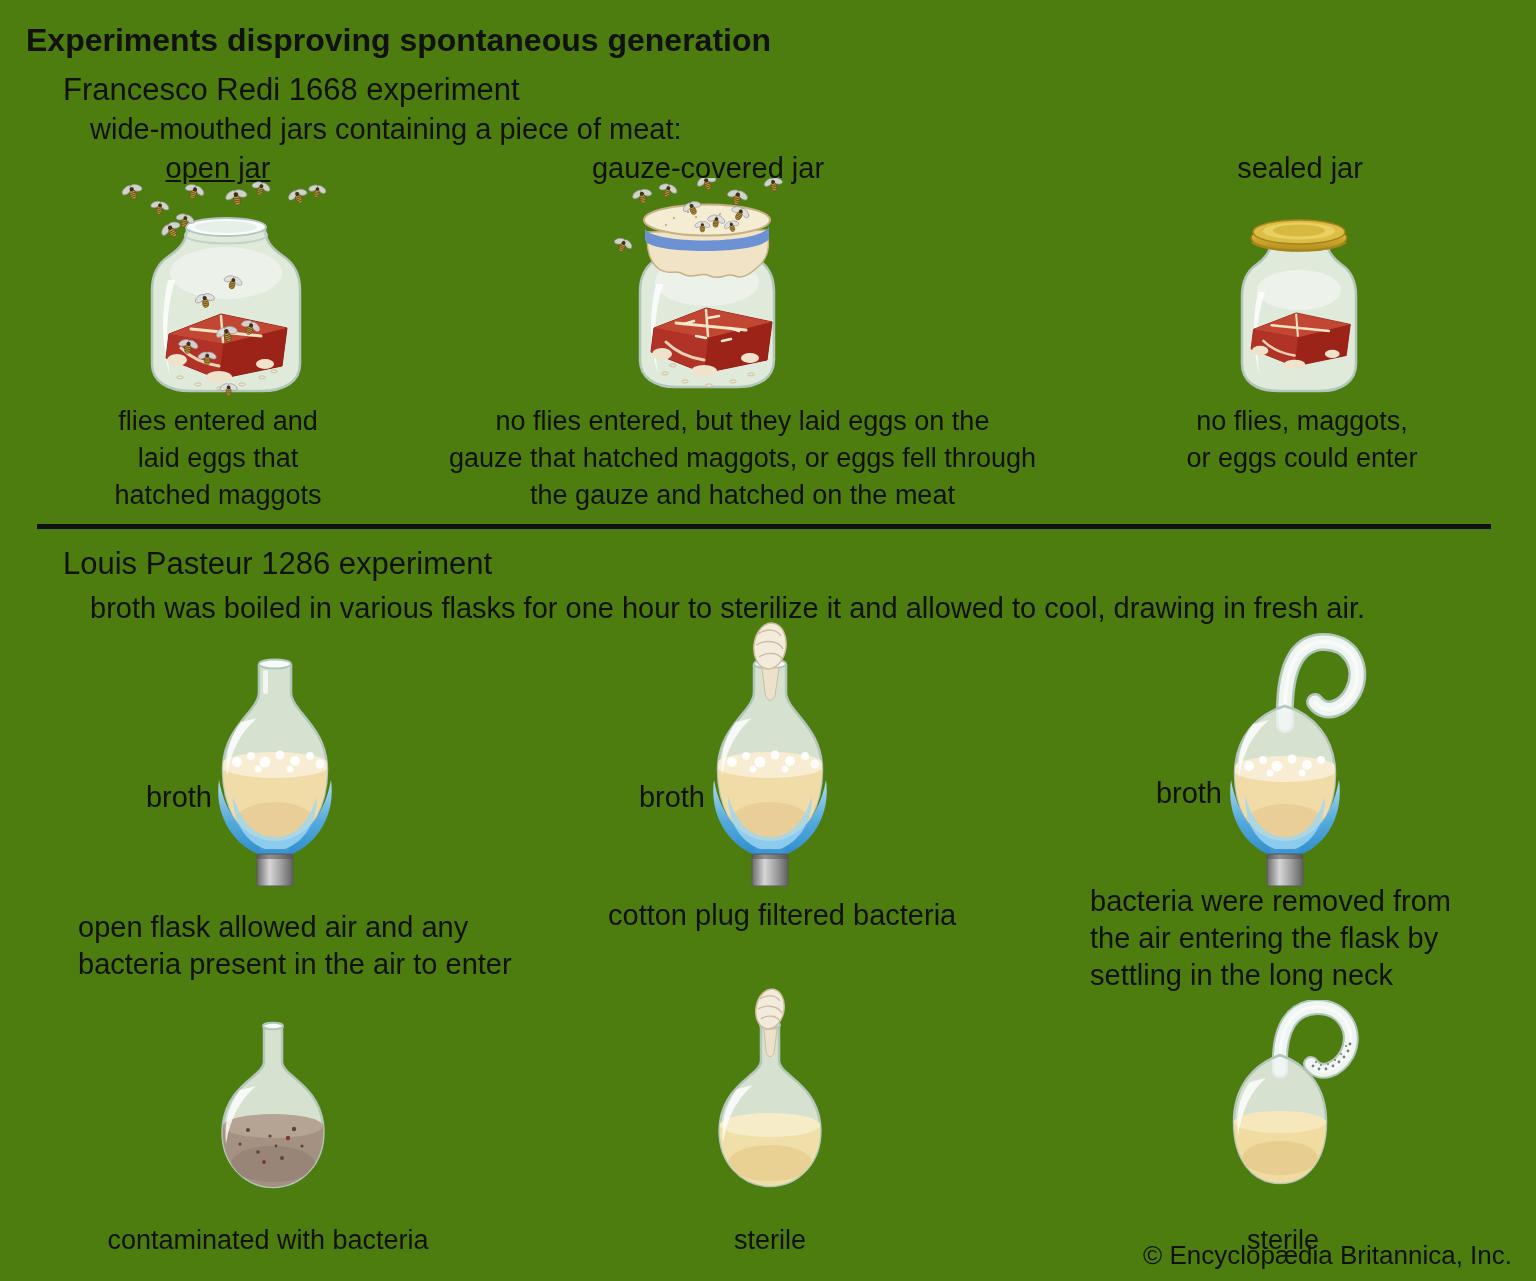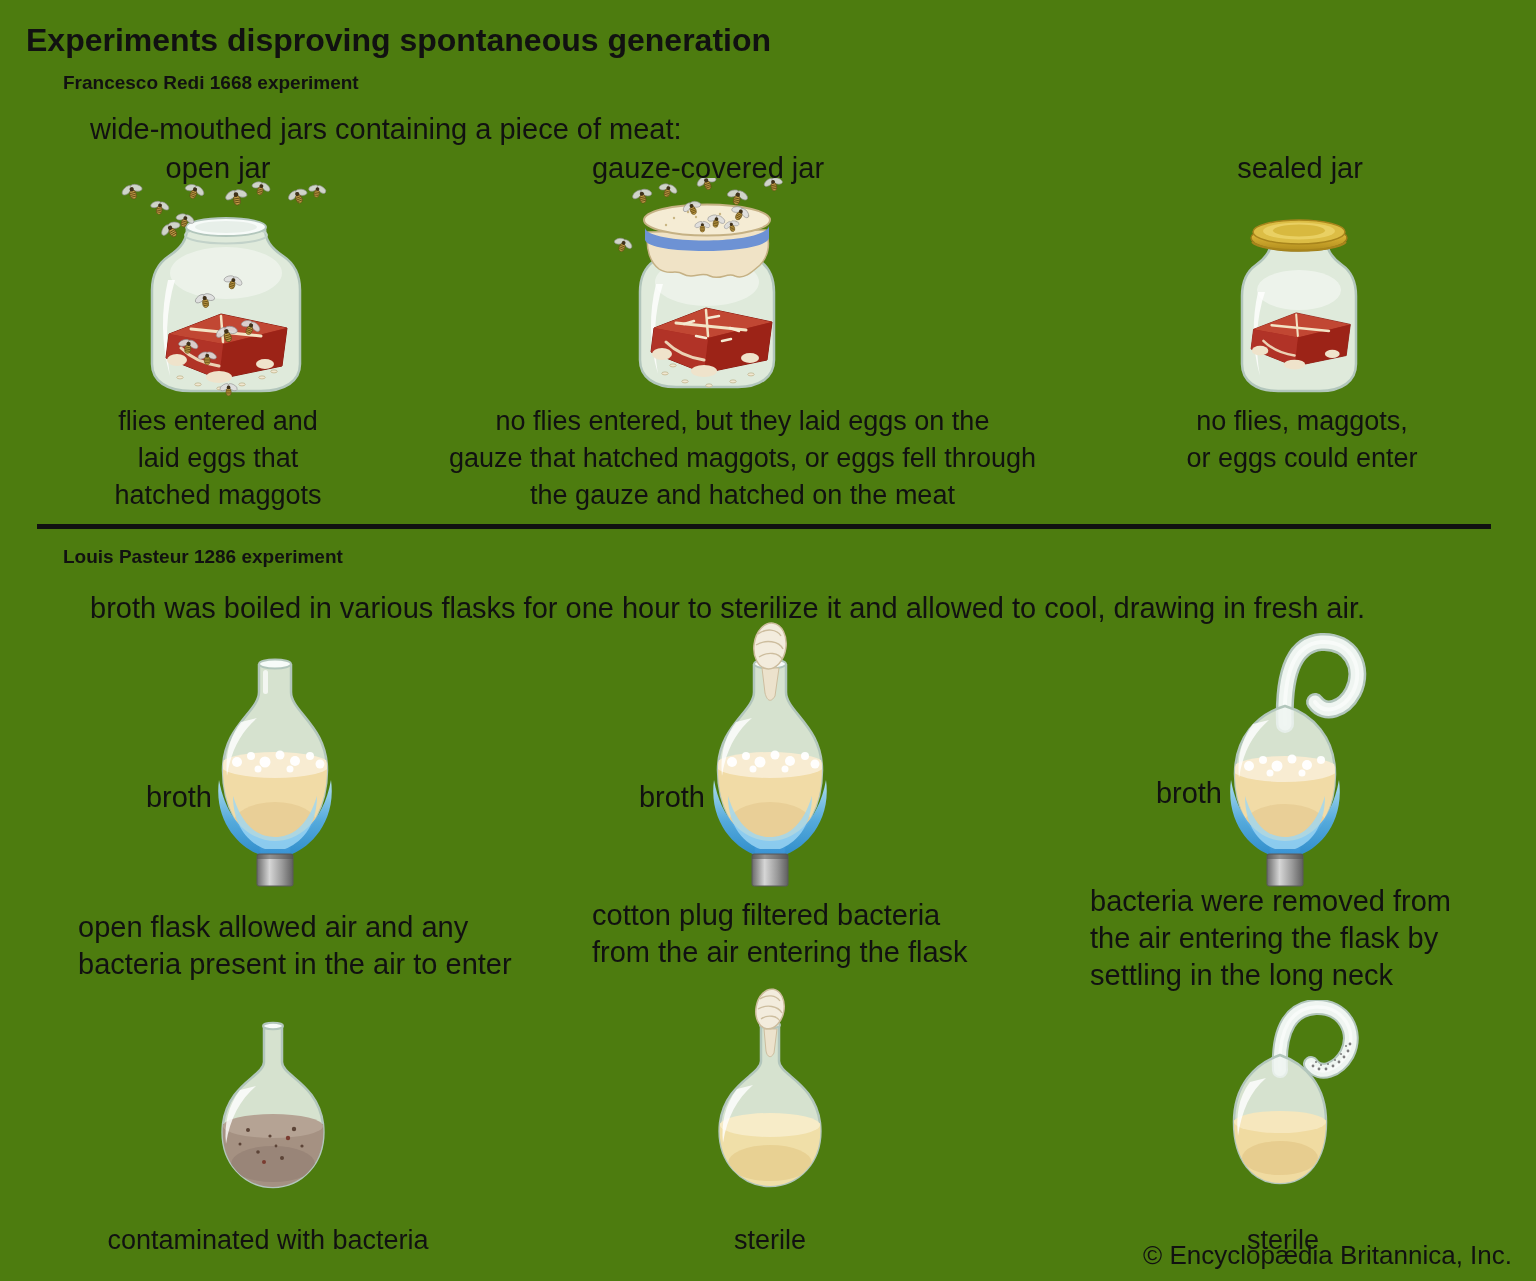--- a/index.html
+++ b/index.html
@@ -2,21 +2,21 @@
 <html><head>
 <meta charset="utf-8">
 <style>
   html,body{margin:0;padding:0;background:#fff;}
   #stage{
     position:relative;width:1536px;height:1281px;background:#4d7c0f;
     font-family:"Liberation Sans", sans-serif;color:#111;overflow:hidden;
   }
   .abs{position:absolute;}
   .title{font-size:32px;font-weight:bold;letter-spacing:0;}
-  .heading{font-size:19px;font-weight:bold;}
+  .heading{font-size:31px;font-weight:normal;}
   .body-text{font-size:29px;text-align:right;}
   .lbl{font-size:29px;text-align:center;}
   .cap{font-size:27px;line-height:37px;text-align:center;}
   .cap-left{font-size:29px;line-height:37px;text-align:left;}
   .broth-lbl{font-size:29px;text-align:right;}
   .divider{background:#111;height:5px;}
   .copyright{font-size:26px;text-align:right;color:#111;}
   svg{display:block;}
 </style>
 </head>
@@ -64,21 +64,21 @@
           <stop offset="0.5" stop-color="#d2ac30"></stop>
           <stop offset="1" stop-color="#b08c1d"></stop>
       </linearGradient>
     </defs>
   </svg>
 
   <div class="abs title" style="left:26px;top:22px;">Experiments disproving spontaneous generation</div>
   <div class="abs heading" style="left:63px;top:72px;">Francesco Redi 1668 experiment</div>
   <div class="abs body-text" style="left:90px;top:113px;">wide-mouthed jars containing a piece of meat:</div>
 
-  <div class="abs lbl" style="left:68px;top:152px;width:300px;">open jar</div>
+  <div class="abs lbl" style="left:68px;top:152px;width:300px;text-decoration:underline;">open jar</div>
   <div class="abs lbl" style="left:558px;top:152px;width:300px;">gauze-covered jar</div>
   <div class="abs lbl" style="left:1150px;top:152px;width:300px;">sealed jar</div>
 
   <div class="abs" style="left:95px;top:178px;">
     <svg width="250" height="230" viewBox="0 0 250 230">
       <path d="M92,50 C92,62 86,70 74,78 C62,86 57,97 57,112 L57,186 C57,203 72,213 96,213 L166,213 C190,213 205,203 205,186 L205,112 C205,97 200,86 188,78 C176,70 170,62 170,50 Z" fill="#eff6f2" fill-opacity="0.9" stroke="#b2c6bc" stroke-width="2.5" stroke-linejoin="round"></path>
       <ellipse cx="131" cy="95" rx="56" ry="26" fill="#ffffff" opacity="0.4"></ellipse>
       <path d="M73,102 C66,132 66,166 75,198 C70,166 71,132 80,102 Z" fill="#ffffff" opacity="0.8"></path>
       <ellipse cx="131" cy="57" rx="41" ry="8.5" fill="none" stroke="#c2d2c9" stroke-width="2"></ellipse>
       <ellipse cx="131" cy="49" rx="40" ry="9" fill="#f7fbf9" stroke="#b2c6bc" stroke-width="2"></ellipse>
@@ -305,23 +305,22 @@
   </div>
 
   <div class="abs broth-lbl" style="left:60px;top:781px;width:152px;">broth</div>
   <div class="abs broth-lbl" style="left:553px;top:781px;width:152px;">broth</div>
   <div class="abs broth-lbl" style="left:1070px;top:777px;width:152px;">broth</div>
 
   <div class="abs cap-left" style="left:78px;top:869px;margin-top:40px;">
     <div>open flask allowed air and any</div>
     <div>bacteria present in the air to enter</div>
   </div>
-  <div class="abs cap-left" style="left:592px;top:897px;">
+  <div class="abs cap-left" style="left:608px;top:897px;">
     <div>cotton plug filtered bacteria</div>
-    <div>from the air entering the flask</div>
   </div>
   <div class="abs cap-left" style="left:1090px;top:883px;">
     <div>bacteria were removed from</div>
     <div>the air entering the flask by</div>
     <div>settling in the long neck</div>
   </div>
 
   <div class="abs" style="left:178px;top:1012px;">
     <svg width="190" height="190" viewBox="0 0 190 190">
       <defs>

